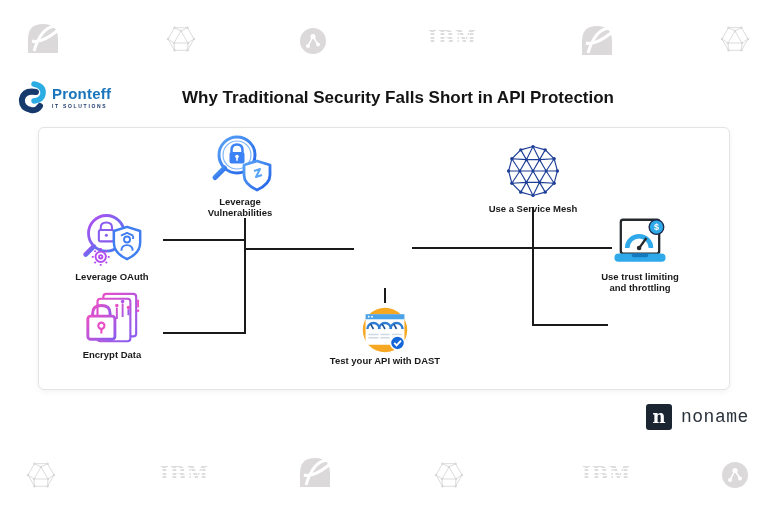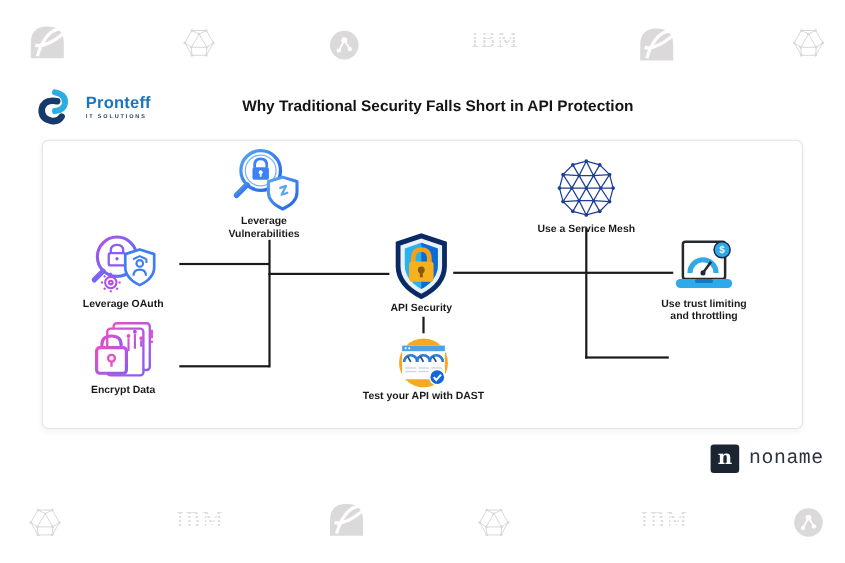--- a/index.html
+++ b/index.html
@@ -1,28 +1,28 @@
 <!DOCTYPE html>
 <html><head>
 <meta charset="utf-8">
 <style>
   html,body{margin:0;padding:0;background:#fff;}
   .frame{position:relative;width:768px;height:512px;background:#ffffff;overflow:hidden;
          font-family:"Liberation Sans", sans-serif;}
   .wm{position:absolute;}
-  .ibm-wm{position:absolute;font-family:"DejaVu Serif", serif;font-weight:400;
+  .ibm-wm{position:absolute;font-family:"DejaVu Serif", serif;font-weight:700;
           font-size:19px;letter-spacing:1px;color:#dedcdd;
           -webkit-mask-image:repeating-linear-gradient(to bottom,#000 0 2px,transparent 2px 3.6px);
           mask-image:repeating-linear-gradient(to bottom,#000 0 2px,transparent 2px 3.6px);}
-  .brand{position:absolute;left:30px;top:80px;display:flex;align-items:center;gap:14px;}
+  .brand{position:absolute;left:14px;top:80px;display:flex;align-items:center;gap:4px;}
   .brand-text{display:flex;flex-direction:column;}
   .brand-name{font-size:15px;font-weight:700;color:#1b75bc;letter-spacing:.2px;line-height:1;}
   .brand-tag{font-size:5px;font-weight:700;color:#1d3a6b;letter-spacing:1.7px;margin-top:2px;}
   .title{position:absolute;left:398px;top:88px;transform:translateX(-50%);margin:0;
-         font-size:14px;font-weight:700;color:#141414;white-space:nowrap;}
+         font-size:17px;font-weight:700;color:#141414;white-space:nowrap;}
   .card{position:absolute;left:38px;top:127px;width:690px;height:261px;background:#fff;
         border:1px solid #e4e4e4;border-radius:6px;box-shadow:0 2px 6px rgba(0,0,0,.05);}
   .line{position:absolute;background:#1a1a1a;}
   .node{position:absolute;width:150px;display:flex;flex-direction:column;align-items:center;}
   .node svg{display:block;}
   .node-label{font-size:9.5px;font-weight:700;color:#1a1a1a;text-align:center;
               white-space:pre-line;line-height:1.15;margin-top:2px;}
   .vendor{position:absolute;left:646px;top:404px;display:flex;align-items:center;}
   .vendor-mark{display:inline-block;width:26px;height:26px;background:#1b2531;color:#fff;
                font-family:"DejaVu Serif", serif;font-weight:700;font-size:18px;line-height:26px;
@@ -212,36 +212,20 @@
       <path d="M60 10 V18" stroke="#e84fc6" stroke-width="2"></path>
         <circle cx="60" cy="21.5" r="1.3" fill="#e84fc6"></circle>
       <path d="M13 28 V24 Q13 16 22 16 Q31 16 31 24 V28" stroke="url(#g3)" stroke-width="3" fill="none"></path>
       <rect x="8" y="27" width="28" height="24" rx="3" fill="#fff" stroke="url(#g3)" stroke-width="3"></rect>
       <circle cx="22" cy="37" r="3.2" stroke="#e84fc6" stroke-width="2.2" fill="none"></circle>
       <path d="M22 40 V45" stroke="#e84fc6" stroke-width="2.2"></path>
     </svg>
     <div class="node-label">Encrypt Data</div>
   </div>
 
-  <div class="node" style="left:308px;top:210px">
-    <svg width="58" height="64" viewBox="0 0 58 66">
-      <clipPath id="clip-right">
-          <rect x="29" y="0" width="29" height="66"></rect>
-        </clipPath>
-      <path d="M29 2 L53 10 V33 Q53 52 29 64 Q5 52 5 33 V10 Z" fill="#0a2a66"></path>
-      <path d="M29 7 L48.5 13.5 V32.5 Q48.5 48.5 29 58.8 Q9.5 48.5 9.5 32.5 V13.5 Z" fill="#e9f2fb"></path>
-      <path d="M29 11 L44.5 16.3 V32 Q44.5 45.6 29 54.4 Q13.5 45.6 13.5 32 V16.3 Z" fill="#29b2f2"></path>
-      <path d="M29 11 L44.5 16.3 V32 Q44.5 45.6 29 54.4 Q13.5 45.6 13.5 32 V16.3 Z" fill="#0d6bd6" clip-path="url(#clip-right)"></path>
-      <path d="M21.5 30 V25.5 Q21.5 17.5 29 17.5 Q36.5 17.5 36.5 25.5 V30" stroke="#f1a11b" stroke-width="4.5" fill="none"></path>
-      <rect x="17.5" y="28.5" width="23" height="19" rx="3" fill="#f6b21e"></rect>
-      <circle cx="29" cy="36.5" r="3.2" fill="#8a5714"></circle>
-      <rect x="27.6" y="38.5" width="2.8" height="5" fill="#8a5714"></rect>
-    </svg>
-    <div class="node-label">API Security</div>
-  </div>
 
   <div class="node" style="left:310px;top:304px">
     <svg width="56" height="50" viewBox="0 0 56 54">
       <circle cx="28" cy="28" r="24" fill="#f7a823"></circle>
       <rect x="7" y="11" width="42" height="33" rx="2" fill="#ffffff"></rect>
       <rect x="7" y="11" width="42" height="5.5" fill="#4da3e8"></rect>
       <circle cx="10.5" cy="13.7" r="1" fill="#fff"></circle>
         <circle cx="14" cy="13.7" r="1" fill="#fff"></circle>
       <g stroke="#2d7dd2" stroke-width="2.6" fill="none">
         <path d="M9 27 A6.5 6.5 0 1 1 22 27"></path>

